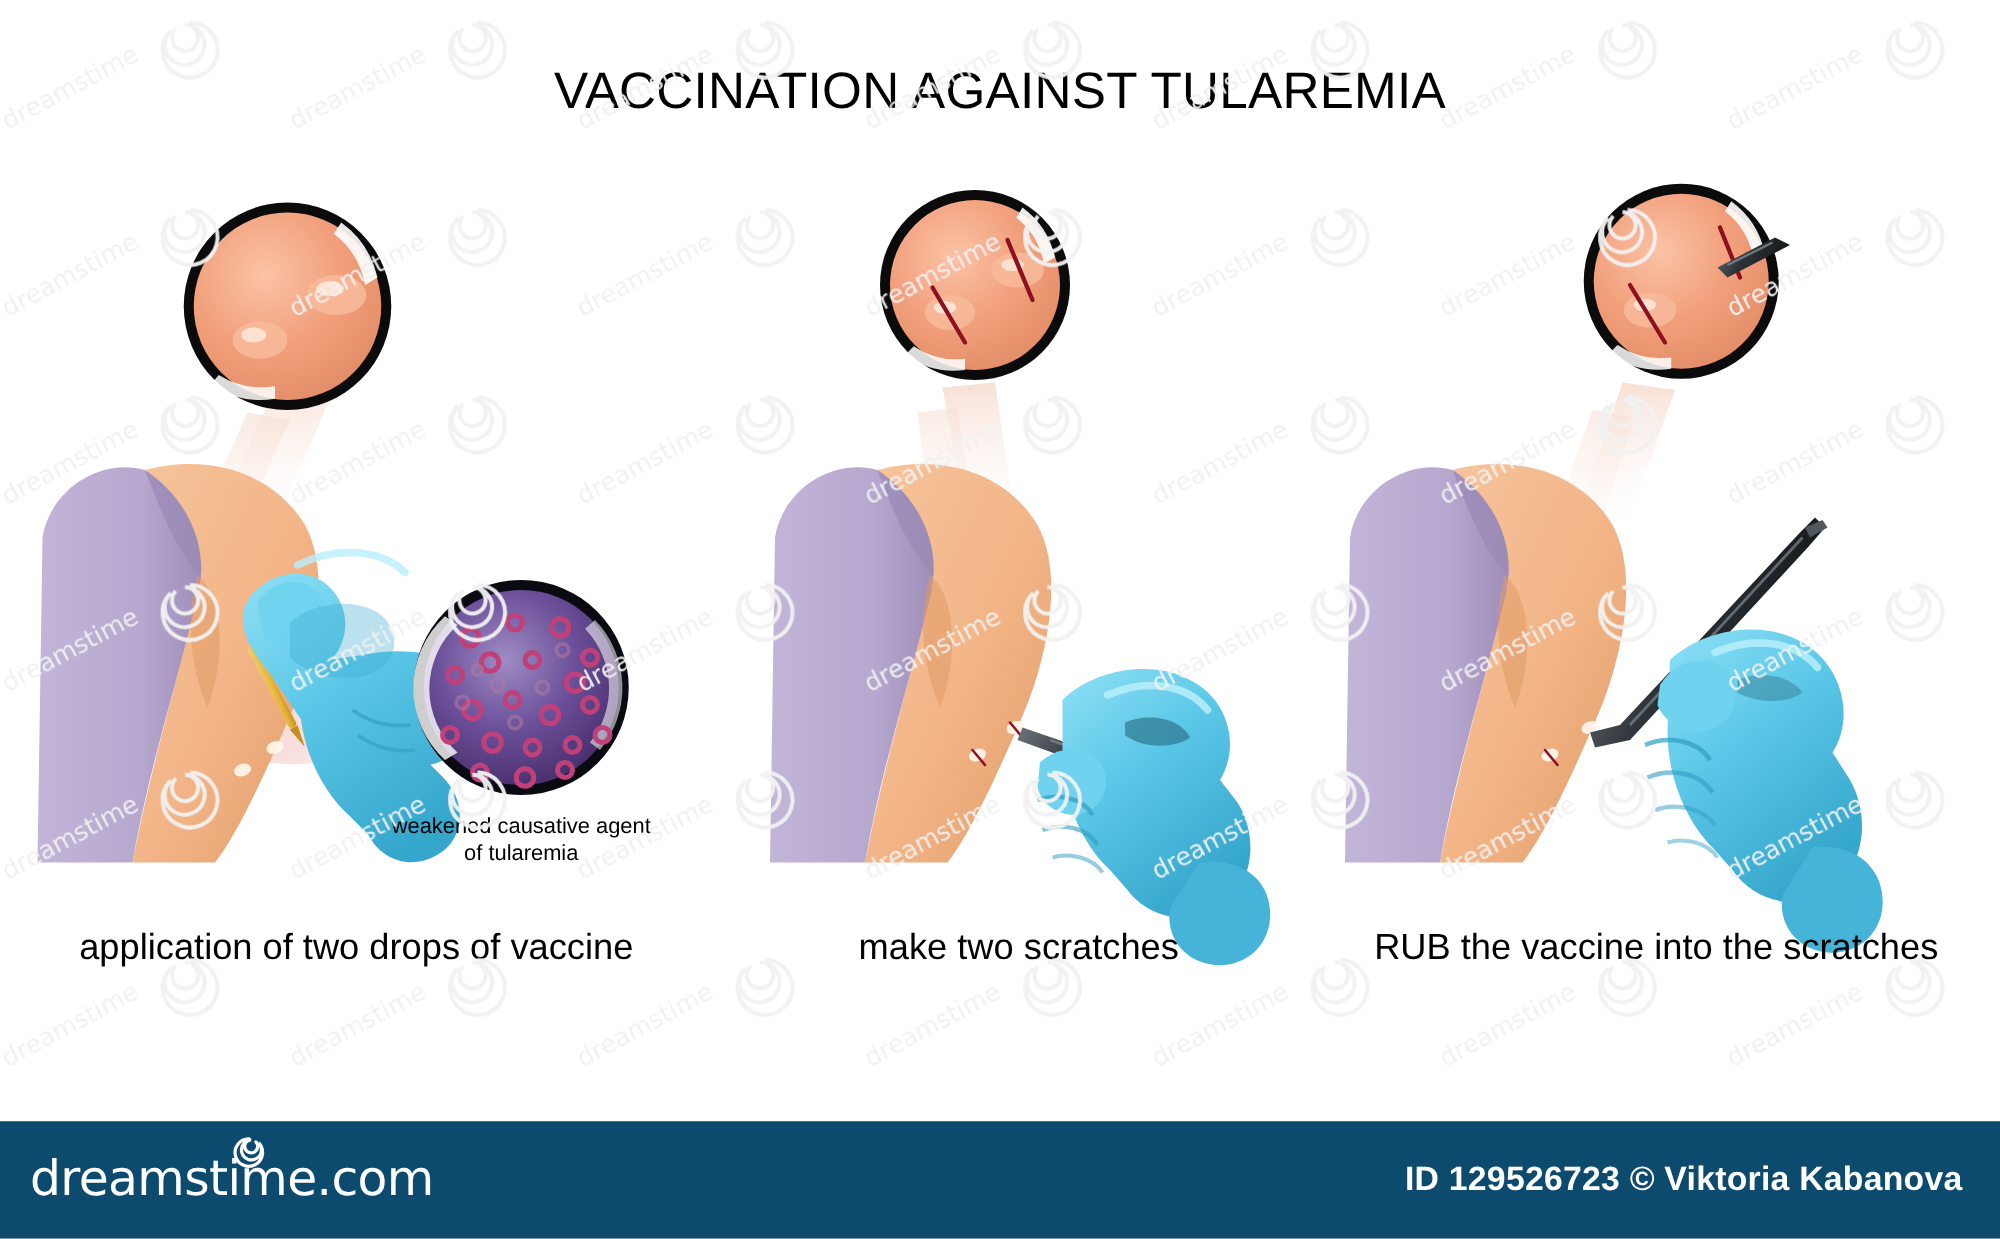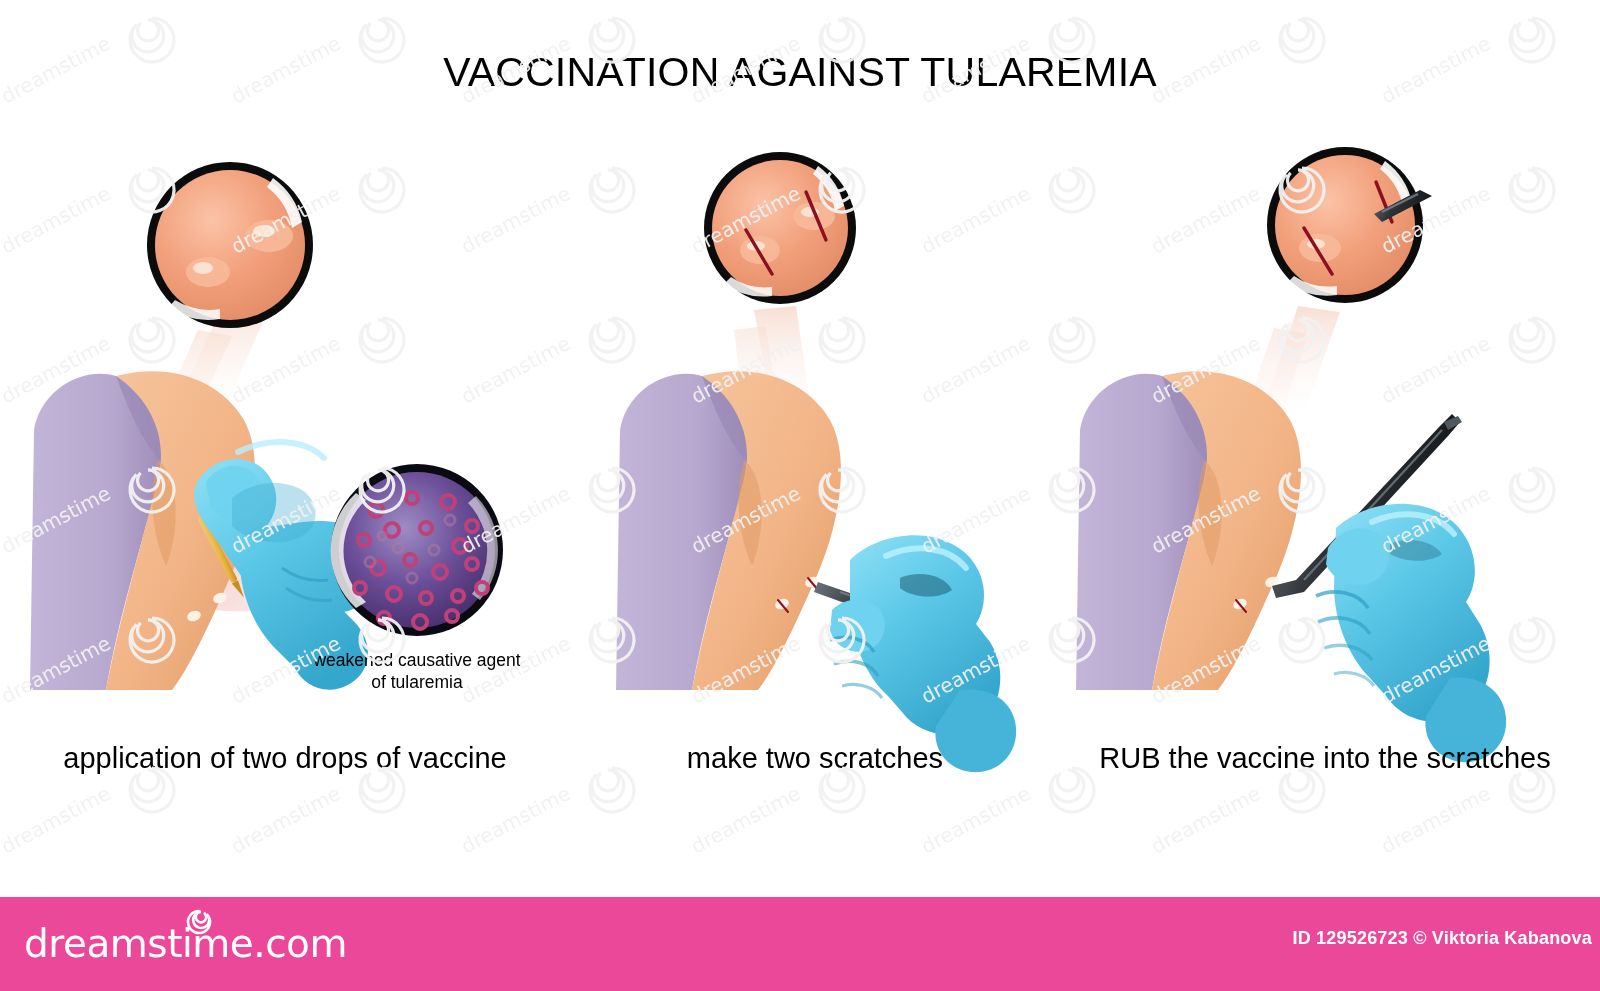--- a/index.html
+++ b/index.html
@@ -80,43 +80,43 @@
     z-index: 22;
   }
 
   
   #footer-bar {
     position: absolute;
     left: 0;
     top: 897px;
     width: 1600px;
     height: 94px;
-    background: #ec4899;
+    background: #0c4a6e;
     z-index: 80;
   }
   #footer-logo {
     position: absolute;
     left: 24px;
     top: 24px;
     display: flex;
     align-items: baseline;
     color: #ffffff;
     font-size: 39px;
     letter-spacing: -0.5px;
   }
   #footer-logo .logo-word {
     font-family: "DejaVu Sans", sans-serif;
     font-weight: 400;
   }
   #footer-credit {
     position: absolute;
-    right: 8px;
+    right: 30px;
     top: 31px;
     color: #ffffff;
-    font-size: 18px;
+    font-size: 27px;
     font-weight: bold;
     letter-spacing: 0.2px;
     white-space: nowrap;
   }
 </style>
 </head>
 <body>
 
 <div id="page-title">VACCINATION AGAINST TULAREMIA</div>
 

